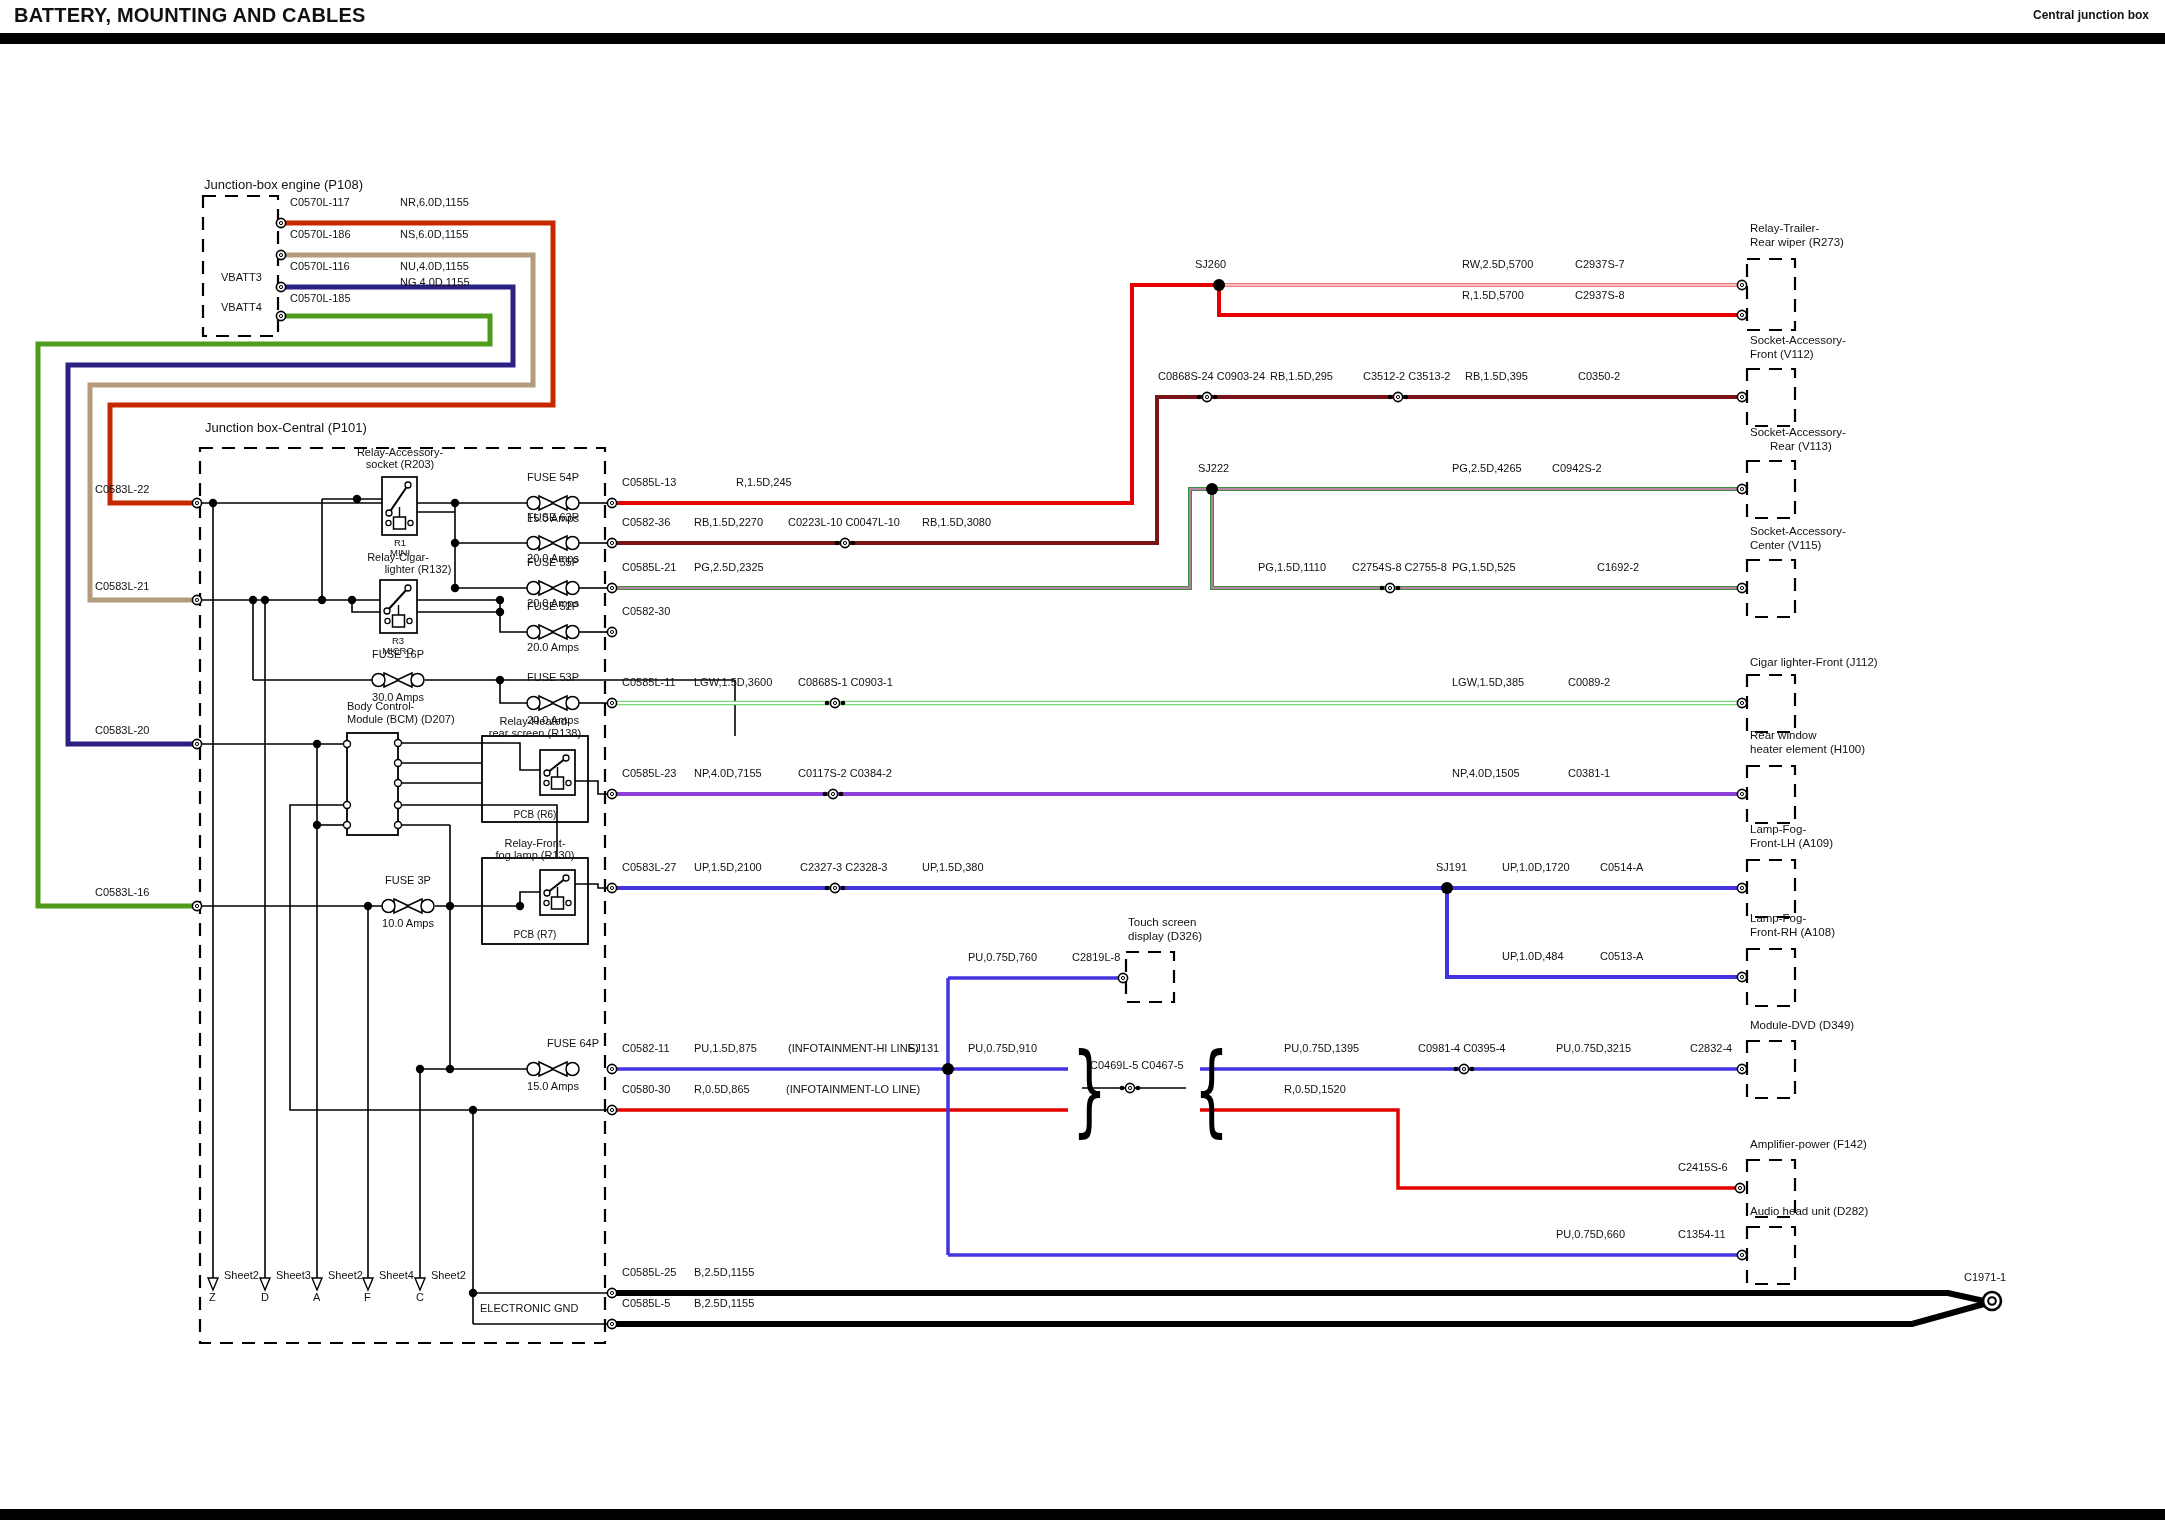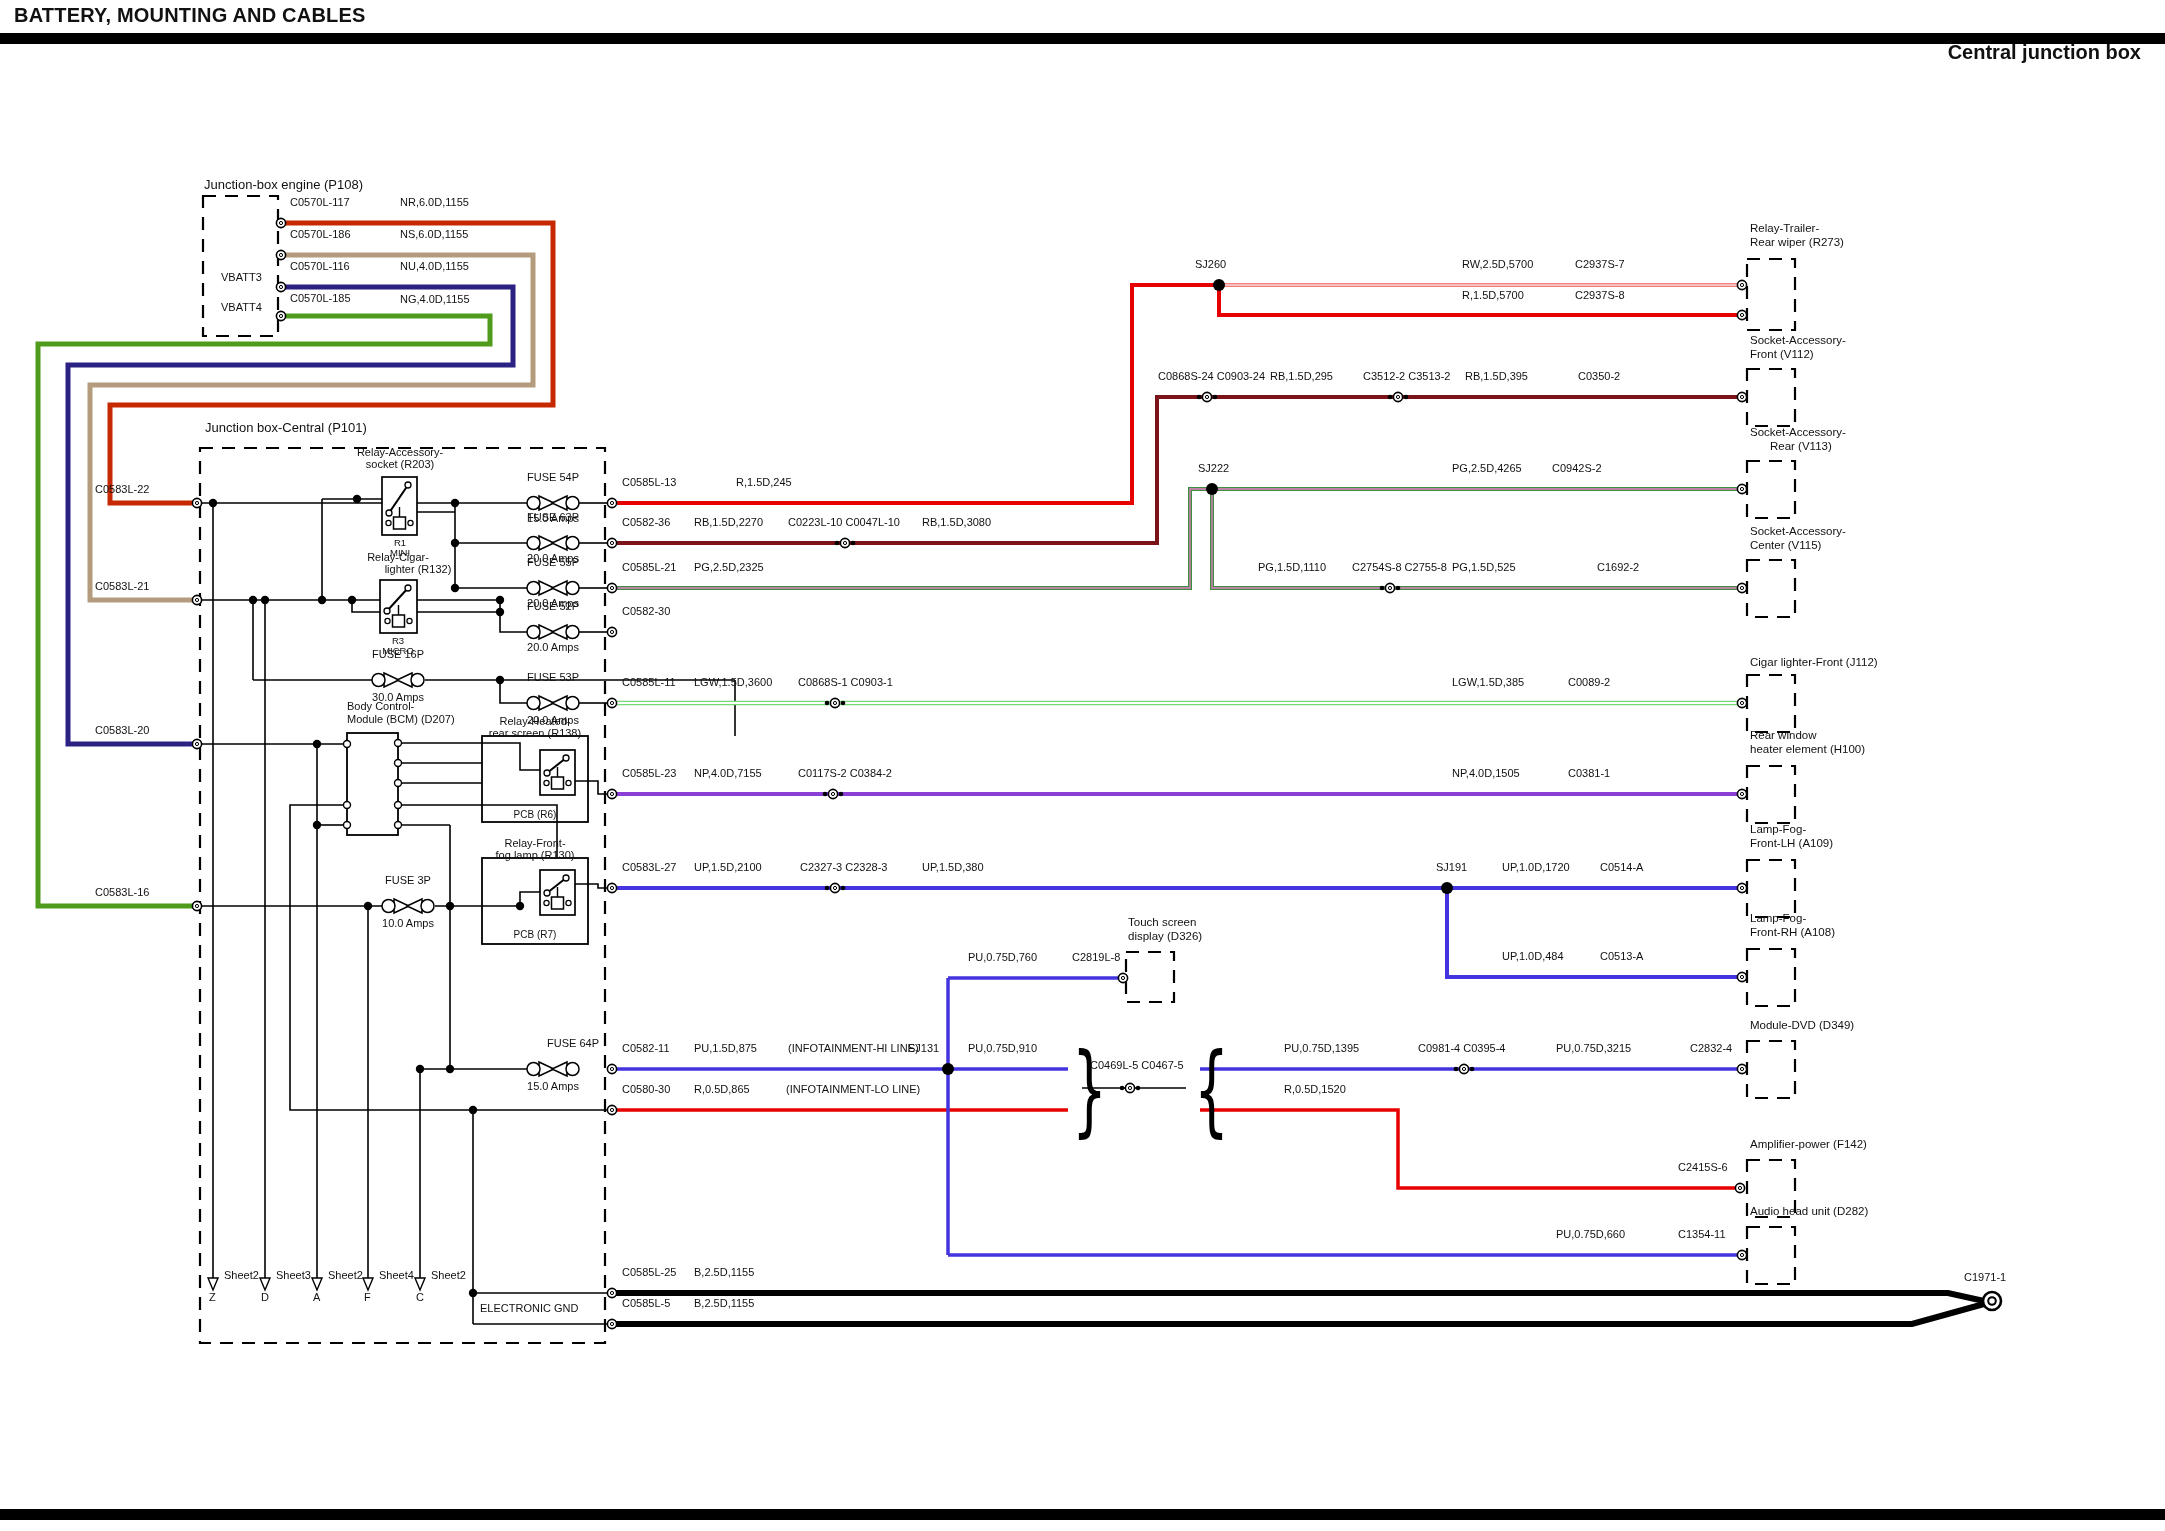--- a/index.html
+++ b/index.html
@@ -1,20 +1,20 @@
 <!DOCTYPE html>
 <html><head>
 <meta charset="utf-8">
 <style>
   html,body{margin:0;padding:0;background:#fff;}
   #page{position:relative;width:2165px;height:1531px;background:#fff;overflow:hidden;
         font-family:"Liberation Sans","DejaVu Sans",sans-serif;color:#111;}
   .bar{position:absolute;left:0;width:2165px;height:11px;background:#000;}
   #hdr-title{position:absolute;left:14px;top:4px;font-size:20px;font-weight:bold;letter-spacing:.2px;}
-  #hdr-right{position:absolute;right:24px;top:8px;font-size:20px;font-weight:bold;margin-top:33px;}
+  #hdr-right{position:absolute;right:16px;top:8px;font-size:12px;font-weight:bold;}
   #labels div{position:absolute;white-space:nowrap;line-height:1.05;font-size:11px;}
   #labels div.c{transform:translateX(-50%);}
   svg{position:absolute;left:0;top:0;}
 </style>
 </head>
 <body>
 
 <div id="page">
   <div id="hdr-title">BATTERY, MOUNTING AND CABLES</div>
   <div id="hdr-right">Central junction box</div>
@@ -320,21 +320,21 @@
     </svg>
   <div id="labels">
       <div style="left: 204px; top: 178px; font-size: 13px;">Junction-box engine (P108)</div>
       <div style="left: 290px; top: 197px;">C0570L-117</div>
       <div style="left: 400px; top: 197px;">NR,6.0D,1155</div>
       <div style="left: 290px; top: 229px;">C0570L-186</div>
       <div style="left: 400px; top: 229px;">NS,6.0D,1155</div>
       <div style="left: 290px; top: 261px;">C0570L-116</div>
       <div style="left: 400px; top: 261px;">NU,4.0D,1155</div>
       <div style="left: 290px; top: 293px;">C0570L-185</div>
-      <div style="left: 400px; top: 294px;">NG,4.0D,1155</div>
+      <div style="left: 400px; top: 277px;">NG,4.0D,1155</div>
       <div style="left: 221px; top: 272px;">VBATT3</div>
       <div style="left: 221px; top: 302px;">VBATT4</div>
       <div style="left: 205px; top: 421px; font-size: 13px;">Junction box-Central (P101)</div>
       <div style="left: 95px; top: 484px;">C0583L-22</div>
       <div style="left: 95px; top: 581px;">C0583L-21</div>
       <div style="left: 95px; top: 725px;">C0583L-20</div>
       <div style="left: 95px; top: 887px;">C0583L-16</div>
       <div class="c" style="left: 400px; top: 447px;">Relay-Accessory-</div>
       <div class="c" style="left: 400px; top: 459px;">socket (R203)</div>
       <div class="c" style="left: 400px; top: 538px; font-size: 9.5px;">R1</div>

